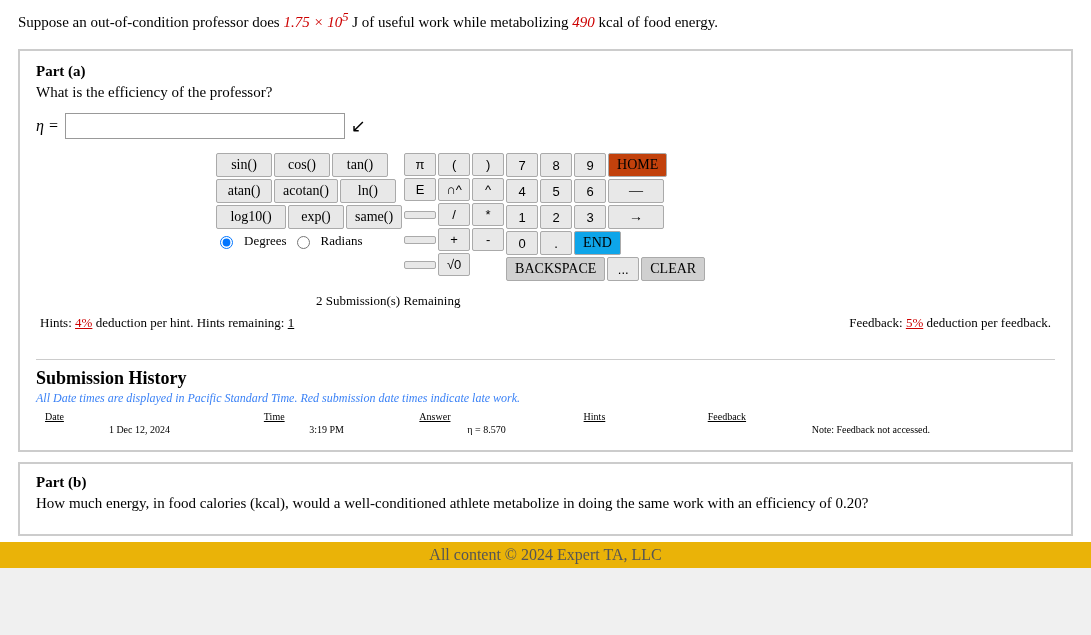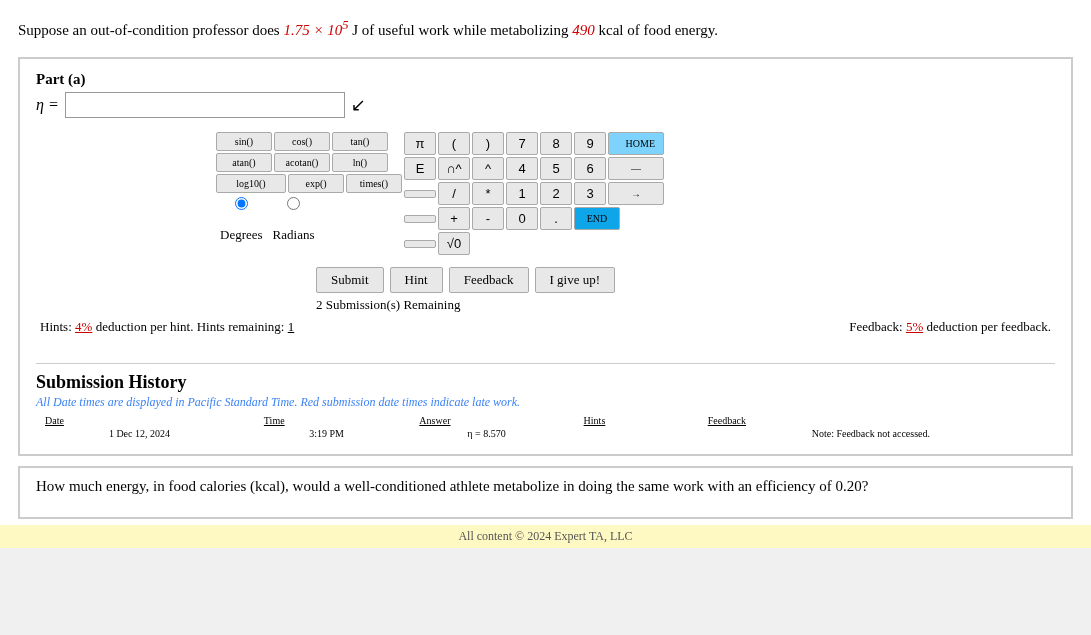--- a/index.html
+++ b/index.html
@@ -16,21 +16,21 @@
       padding: 10px 18px 8px 18px;
       font-size: 15px;
       background: #fff;
     }
 
     .italic-val { font-style: italic; color: #cc0000; }
 
     .main-container {
       background: #fff;
       margin: 0;
-      padding: 8px 0 0 0;
+      padding: 0 0 0 0;
     }
 
     .part-box {
       border: 2px solid #ccc;
       margin: 10px 18px;
       background: #fff;
       padding: 12px 16px 14px 16px;
     }
 
     .part-title {
@@ -75,55 +75,54 @@
       flex-direction: column;
       align-items: flex-start;
       margin-left: 180px;
       margin-bottom: 8px;
     }
 
     .calc-btn {
       border: 1px solid #aaa;
       background: #e8e8e8;
       padding: 3px 8px;
-      font-size: 10px;
+      font-size: 14px;
       font-family: "Times New Roman", Times, serif;
       cursor: pointer;
       white-space: nowrap;
       min-width: 56px;
       text-align: center;
       border-radius: 2px;
     }
 
     .calc-btn.wide { min-width: 70px; }
-    .calc-btn.home-btn { min-width: 56px; background: #7dd3fc; text-align: right; }
+    .calc-btn.home-btn { min-width: 56px; background: #c2410c; text-align: right; }
     .calc-btn.end-btn { min-width: 46px; background: #0ea5e9; }
     .calc-btn.clear-btn { min-width: 52px; background: #d0d0d0; }
     .calc-btn.backspace-btn { min-width: 80px; background: #d0d0d0; }
 
     .num-row {
       display: flex;
       gap: 2px;
     }
 
     .radio-row {
       display: flex;
       align-items: center;
       gap: 10px;
       margin-left: 4px;
       margin-top: 2px;
       font-size: 13px;
     }
 
     .radio-label {
       display: flex;
-      align-items: center;
-      gap: 17px;
+      align-items: flex-end;
+      gap: 11px;
       cursor: pointer;
-      flex-direction: column;
     }
 
     
     .action-row {
       display: flex;
       align-items: center;
       gap: 6px;
       margin-left: 280px;
       margin-bottom: 4px;
     }
@@ -196,24 +195,24 @@
 
     .part-b-box {
       border: 2px solid #ccc;
       margin: 6px 18px 6px 18px;
       background: #fff;
       padding: 10px 16px 10px 16px;
     }
 
     .footer-text {
       text-align: center;
-      font-size: 12px;
+      font-size: 16px;
       color: #555;
       padding: 4px;
-      background: #fef9c3;
+      background: #eab308;
     }
 
     
     .full-calc {
       display: flex;
       gap: 2px;
       margin-bottom: 4px;
     }
 
     .left-func {
@@ -271,20 +270,21 @@
 <body>
 
 <div class="main-container">
 
   <div class="top-text">
     <span>Suppose an out-of-condition professor does </span><span class="italic-val">1.75 × 10<sup>5</sup></span><span> J of useful work while metabolizing </span><span class="italic-val">490</span><span> kcal of food energy.</span>
   </div>
 
   <div class="part-box">
     <div class="part-title">Part (a)</div>
+    <div class="part-question">What is the efficiency of the professor?</div>
 
     <div class="eta-row">
       <span class="eta-label">η =</span>
       <input class="eta-input" type="text" style="">
       <span class="cursor-arrow">↙</span>
     </div>
 
     <div class="calc-area">
       <div class="full-calc">
 
@@ -295,21 +295,21 @@
             <button class="calc-btn">tan()</button>
           </div>
           <div class="left-func-row">
             <button class="calc-btn">atan()</button>
             <button class="calc-btn">acotan()</button>
             <button class="calc-btn">ln()</button>
           </div>
           <div class="left-func-row">
             <button class="calc-btn wide">log10()</button>
             <button class="calc-btn">exp()</button>
-            <button class="calc-btn">times()</button>
+            <button class="calc-btn">same()</button>
           </div>
 
           <div class="radio-row">
             <label class="radio-label">
               <input type="radio" name="angle" checked="" style="">
               <span>Degrees</span>
             </label>
             <label class="radio-label">
               <input type="radio" name="angle" style="">
               <span>Radians</span>
@@ -361,30 +361,29 @@
             <button class="sq-btn">1</button>
             <button class="sq-btn">2</button>
             <button class="sq-btn">3</button>
             <button class="calc-btn">→</button>
           </div>
           <div class="num-row">
             <button class="sq-btn">0</button>
             <button class="sq-btn">.</button>
             <button class="calc-btn end-btn">END</button>
           </div>
+          <div class="num-row">
+            <button class="calc-btn backspace-btn">BACKSPACE</button>
+            <button class="sq-btn">...</button>
+            <button class="calc-btn clear-btn">CLEAR</button>
+          </div>
         </div>
       </div>
     </div>
 
-    <div class="action-row">
-      <button class="action-btn">Submit</button>
-      <button class="action-btn">Hint</button>
-      <button class="action-btn">Feedback</button>
-      <button class="action-btn">I give up!</button>
-    </div>
 
     <div class="submissions-text">
       <span>2 Submission(s) Remaining</span>
     </div>
 
     <div class="hints-feedback-row">
       <div>
         <span>Hints: </span><span class="underline red">4%</span><span> deduction per hint. Hints remaining: </span><span class="underline">1</span>
       </div>
       <div>
@@ -412,17 +411,18 @@
             <td>η = 8.570</td>
             <td></td>
             <td>Note: Feedback not accessed.</td>
           </tr>
         </tbody>
       </table>
     </div>
   </div>
 
   <div class="part-b-box">
+    <div class="part-title">Part (b)</div>
     <div class="part-question">How much energy, in food calories (kcal), would a well-conditioned athlete metabolize in doing the same work with an efficiency of 0.20?</div>
   </div>
 
   <div class="footer-text">All content © 2024 Expert TA, LLC</div>
 </div>
 
 </body></html>

